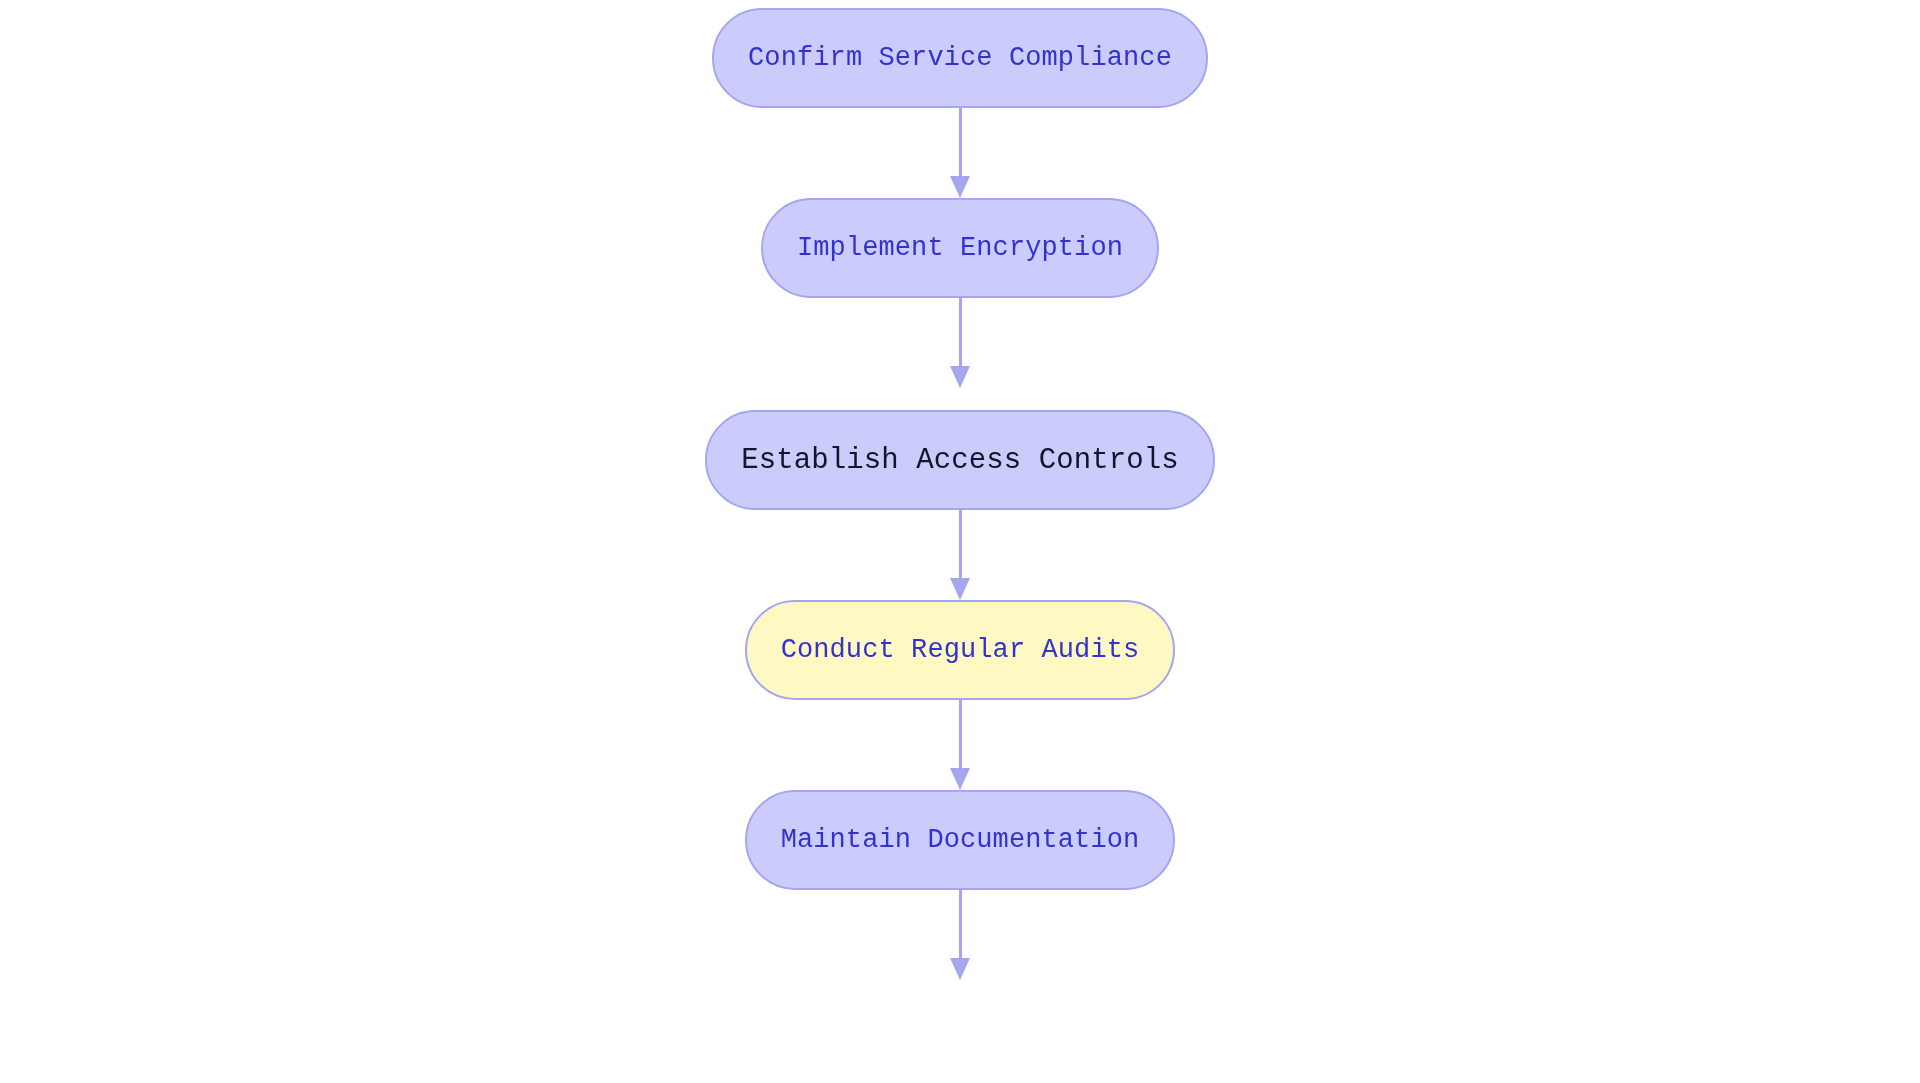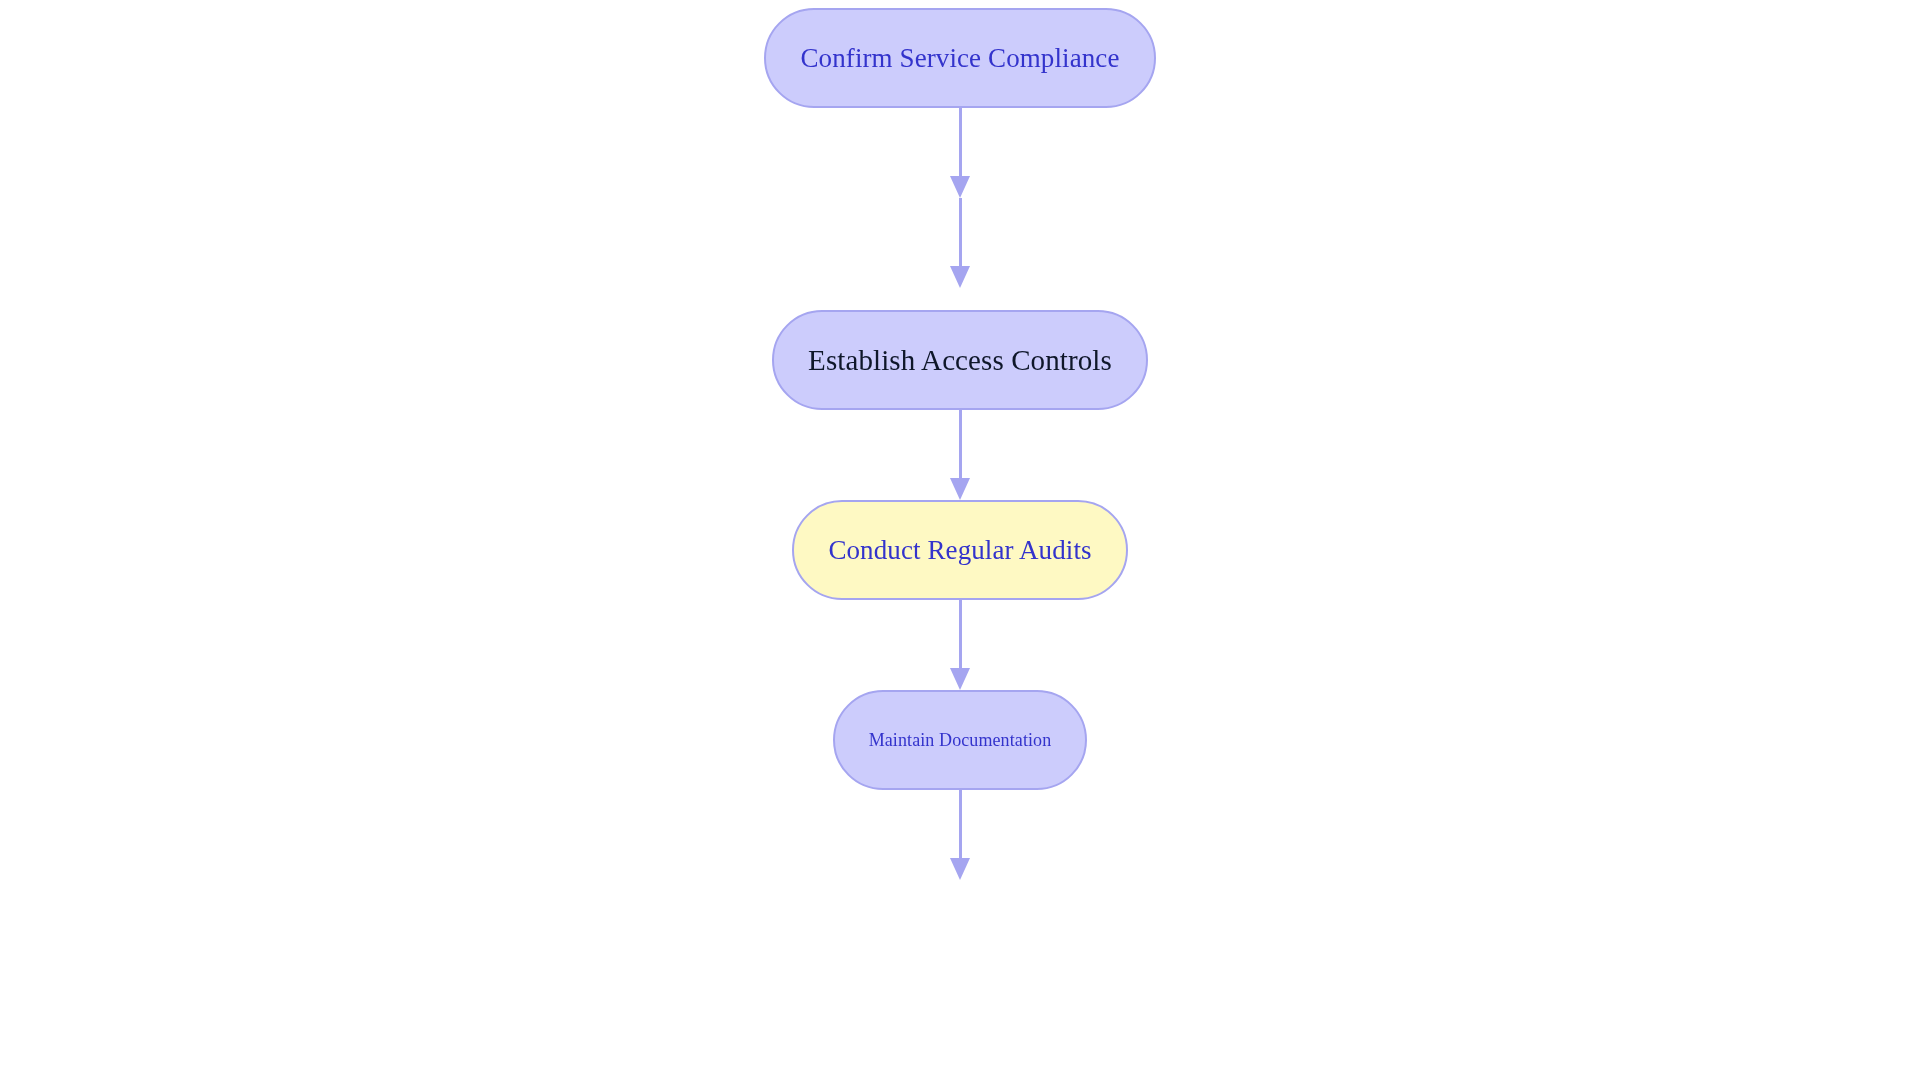--- a/index.html
+++ b/index.html
@@ -42,21 +42,21 @@
     border: 2px solid #a5a5f0;
     color: #3333cc;
     display: flex;
     align-items: center;
     justify-content: center;
     padding: 0 34px;
     font-size: 27px;
     line-height: 1;
     letter-spacing: 0.1px;
     white-space: nowrap;
-    font-family: Liberation Serif, serif;
+    font-family: Liberation Mono, monospace;
   }
 
   .connector {
     position: relative;
     width: 24px;
     height: 90px;
     display: flex;
     flex-direction: column;
     align-items: center;
     justify-content: flex-start;
@@ -84,20 +84,23 @@
 
     <div class="node" style="background: rgb(204, 204, 252); border-color: rgb(165, 165, 240); color: rgb(51, 51, 204); font-size: 27px;">
       <span>Confirm Service Compliance</span>
     </div>
 
     <div class="connector">
       <div class="connector-line" style="background: rgb(165, 165, 240); width: 3px;"></div>
       <div class="connector-arrow" style="border-top-color: rgb(165, 165, 240);"></div>
     </div>
 
+    <div class="node" style="background: rgb(204, 204, 252); border-color: rgb(165, 165, 240); color: rgb(51, 51, 204); font-size: 27px;">
+      <span>Implement Encryption</span>
+    </div>
 
     <div class="connector">
       <div class="connector-line" style="background: rgb(165, 165, 240); width: 3px;"></div>
       <div class="connector-arrow" style="border-top-color: rgb(165, 165, 240);"></div>
     </div>
 
     <div class="node" style="background: rgb(204, 204, 252); border-color: rgb(165, 165, 240); color: #0f172a; font-size: 29px; margin-top: 22px;">
       <span>Establish Access Controls</span>
     </div>
 
@@ -108,21 +111,21 @@
 
     <div class="node" style="background: #fef9c3; border-color: rgb(165, 165, 240); color: rgb(51, 51, 204); font-size: 27px;">
       <span>Conduct Regular Audits</span>
     </div>
 
     <div class="connector">
       <div class="connector-line" style="background: rgb(165, 165, 240); width: 3px;"></div>
       <div class="connector-arrow" style="border-top-color: rgb(165, 165, 240);"></div>
     </div>
 
-    <div class="node" style="background: rgb(204, 204, 252); border-color: rgb(165, 165, 240); color: rgb(51, 51, 204); font-size: 18px;">
+    <div class="node" style="background: rgb(204, 204, 252); border-color: rgb(165, 165, 240); color: rgb(51, 51, 204); font-size: 27px;">
       <span>Maintain Documentation</span>
     </div>
 
     <div class="connector">
       <div class="connector-line" style="background: rgb(165, 165, 240); width: 3px;"></div>
       <div class="connector-arrow" style="border-top-color: rgb(165, 165, 240);"></div>
     </div>
 
 
   </div>

